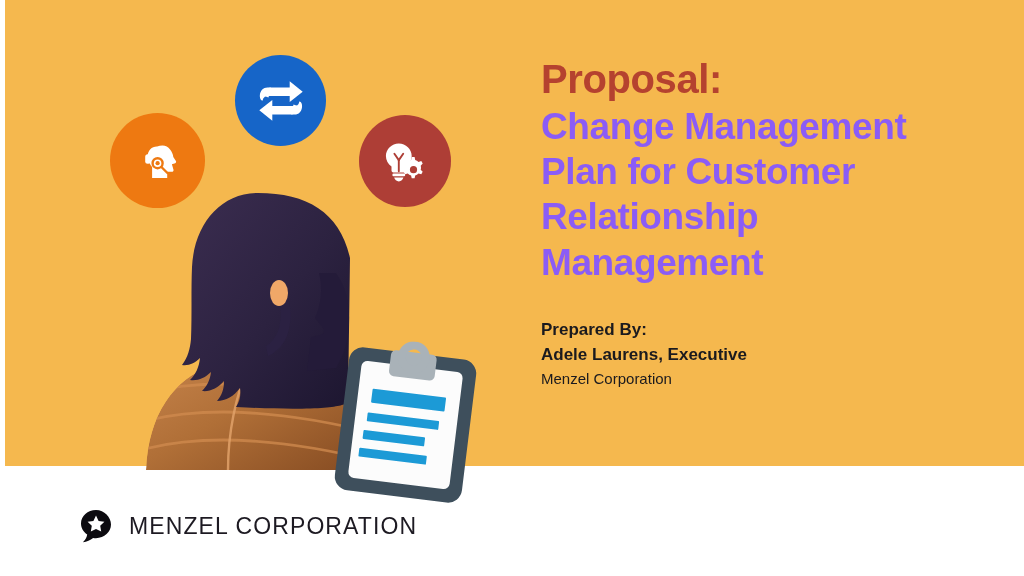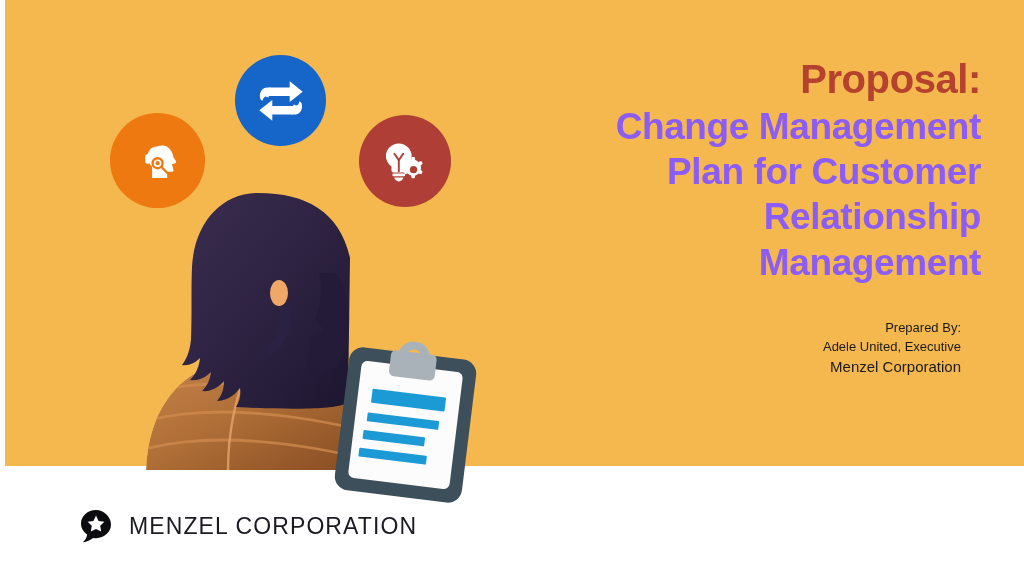--- a/index.html
+++ b/index.html
@@ -7,21 +7,20 @@
     width:1024px; height:576px;
     background:#ffffff;
     font-family:"Liberation Sans", sans-serif;
     overflow:hidden;
   }
 
   #slide {
     position:relative;
     width:1024px; height:576px;
     background:#ffffff;
-    text-align:right;
   }
 
   
   .hero-panel {
     position:absolute;
     left:5px; top:0;
     width:1019px; height:466px;
     background:#F5B84E;
   }
 
@@ -56,21 +55,21 @@
   }
 
   
   .meta-block {
     position:absolute;
     left:541px; top:318px;
     width:420px;
     color:#1B1A1E;
     line-height:1.47;
   }
-  .meta-strong { font-size:13px; font-weight:normal; }
+  .meta-strong { font-size:17px; font-weight:bold; }
   .meta-line   { font-size:15px; font-weight:normal; }
 
   
   .badge {
     position:absolute;
     border-radius:50%;
     display:flex;
     align-items:center;
     justify-content:center;
   }
@@ -248,21 +247,21 @@
     </svg>
   </div>
 
   <div class="title-block">
     <div class="eyebrow">Proposal:</div>
     <div class="headline">Change Management Plan for Customer Relationship Management</div>
   </div>
 
   <div class="meta-block">
     <div class="meta-strong">Prepared By:</div>
-    <div class="meta-strong">Adele United, Executive</div>
+    <div class="meta-strong">Adele Laurens, Executive</div>
     <div class="meta-line">Menzel Corporation</div>
   </div>
 
   <div class="brand">
     <span class="brand-mark">
       <svg width="36" height="36" viewBox="0 0 36 36" aria-hidden="true">
         <path d="M18 2C9.7 2 3 8.1 3 15.6c0 4.5 2.4 8.5 6.2 11-0.5 3-2 5.7-4.3 7.6 3.9-0.3 7.5-1.9 10.2-4.2 0.9 0.1 1.9 0.2 2.9 0.2 8.3 0 15-6.1 15-13.6S26.3 2 18 2z" fill="#0C0B10"></path>
         <path d="M18 7.6l2.6 5.3 5.8 0.8-4.2 4.1 1 5.8-5.2-2.7-5.2 2.7 1-5.8-4.2-4.1 5.8-0.8z" fill="#ffffff"></path>
       </svg>
     </span>

